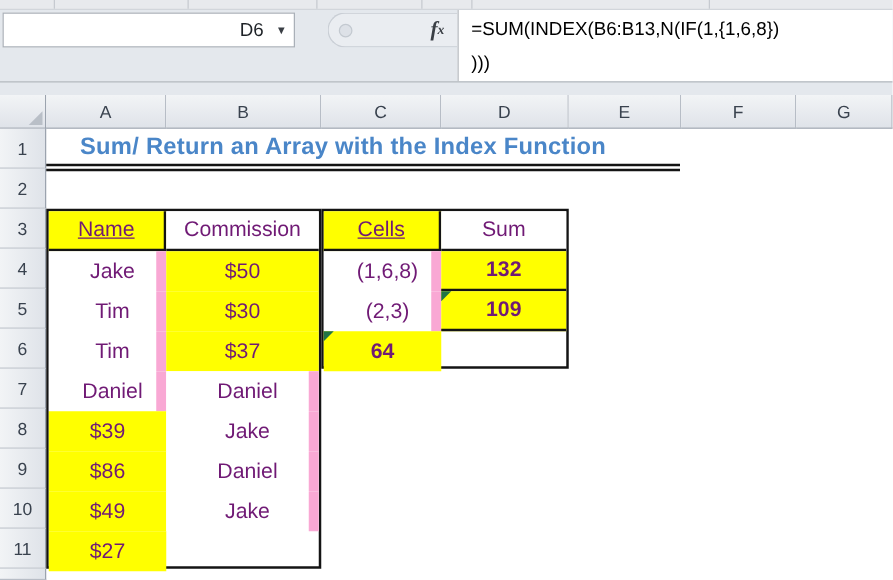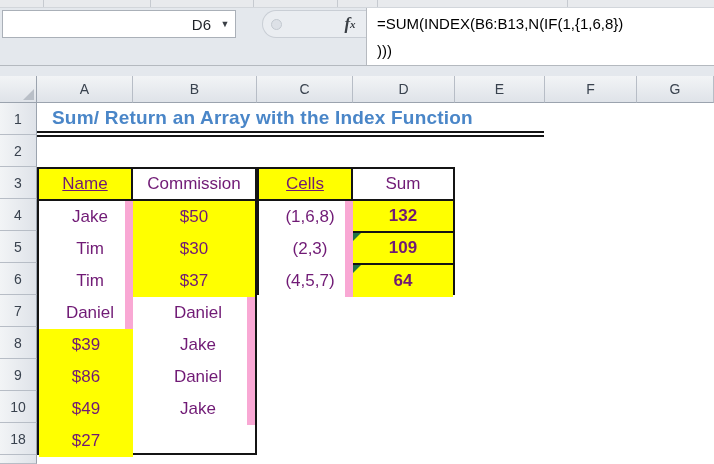--- a/index.html
+++ b/index.html
@@ -22,21 +22,21 @@
   .formula-line { font-size:15px; color:#000; line-height:27px; white-space:pre; }
   .toolbar-bottom-line { position:absolute; left:0; top:65px; width:714px; height:1px; background:#b4b9bf; }
 
   
   .corner { position:absolute; left:0; top:76px; width:37px; height:27px; background:linear-gradient(180deg,#f2f4f6,#dfe3e9); border-right:1px solid #9ba3ae; border-bottom:1px solid #9ba3ae; }
   .corner .tri { position:absolute; right:2px; bottom:2px; width:0; height:0; border-left:11px solid transparent; border-bottom:11px solid #b9bfc7; }
   .colhdr { position:absolute; top:76px; height:27px; background:linear-gradient(180deg,#f2f4f6,#dfe3e9); border-right:1px solid #b7bdc6; border-bottom:1px solid #9ba3ae; color:#39424e; font-size:14px; display:flex; align-items:center; justify-content:center; cursor:pointer; }
   .rowhdr { position:absolute; left:0; width:37px; height:32px; background:linear-gradient(90deg,#f2f4f6,#dfe3e9); border-right:1px solid #9ba3ae; border-bottom:1px solid #b7bdc6; color:#39424e; font-size:14px; display:flex; align-items:center; justify-content:center; cursor:pointer; }
 
   
-  .title-cell { position:absolute; left:52px; top:103px; height:32px; line-height:30px; font-size:19px; font-weight:bold; color:#4a86c8; letter-spacing:.2px; white-space:nowrap; cursor:cell; }
+  .title-cell { position:absolute; left:64px; top:103px; height:32px; line-height:30px; font-size:19px; font-weight:bold; color:#4a86c8; letter-spacing:.2px; white-space:nowrap; cursor:cell; }
   .dbl-underline { position:absolute; left:37px; top:131px; width:507px; height:6px; border-top:2px solid #141414; border-bottom:2px solid #141414; }
 
   .tbl { position:absolute; display:grid; border:2px solid #141414; background:#fff; }
   .tbl .cell { display:flex; align-items:center; justify-content:center; font-size:17px; color:#701a75; cursor:cell; position:relative; }
   #commission-table { left:37px; top:167px; width:220px; height:288px; grid-template-columns:94px 1fr; grid-auto-rows:32px; }
   #sum-table { left:257px; top:167px; width:198px; height:128px; grid-template-columns:94px 1fr; grid-auto-rows:32px; }
   .hdr-yellow { background:#ffff00; color:#ff0000; text-decoration:underline; border-right:2px solid #141414; border-bottom:2px solid #141414; }
   .hdr-white { background:#fff; border-bottom:2px solid #141414; }
   .c-left { background:#fff; border-right:8px solid #f9a8d4;padding-left:16px; }
   .c-yellow { background:#ffff00; }
@@ -95,21 +95,21 @@
   <div class="rowhdr" style="top:103px">1</div>
   <div class="rowhdr" style="top:135px">2</div>
   <div class="rowhdr" style="top:167px">3</div>
   <div class="rowhdr" style="top:199px">4</div>
   <div class="rowhdr" style="top:231px">5</div>
   <div class="rowhdr" style="top:263px">6</div>
   <div class="rowhdr" style="top:295px">7</div>
   <div class="rowhdr" style="top:327px">8</div>
   <div class="rowhdr" style="top:359px">9</div>
   <div class="rowhdr" style="top:391px">10</div>
-  <div class="rowhdr" style="top:423px">18</div>
+  <div class="rowhdr" style="top:423px">11</div>
   <div class="rowhdr" style="top:455px;height:9px"></div>
 
   <div class="title-cell">Sum/ Return an Array with the Index Function</div>
   <div class="dbl-underline"></div>
 
   <div class="tbl" id="commission-table">
     <div class="cell hdr-yellow">Name</div>
     <div class="cell hdr-white">Commission</div>
 
     <div class="cell c-left">Jake</div>
@@ -133,20 +133,19 @@
     <div class="cell hdr-yellow">Cells</div>
     <div class="cell hdr-white">Sum</div>
 
     <div class="cell c-left">(1,6,8)</div>
     <div class="cell c-sum sep">132</div>
     <div class="cell c-left">(2,3)</div>
     <div class="cell c-sum sep">
         <span class="err-tri"></span>
         <span>109</span>
       </div>
-    <div class="cell c-left">(4,5,7)</div>
     <div class="cell c-sum">
         <span class="err-tri"></span>
         <span>64</span>
       </div>
   </div>
 
 </div>
 
 </body></html>

